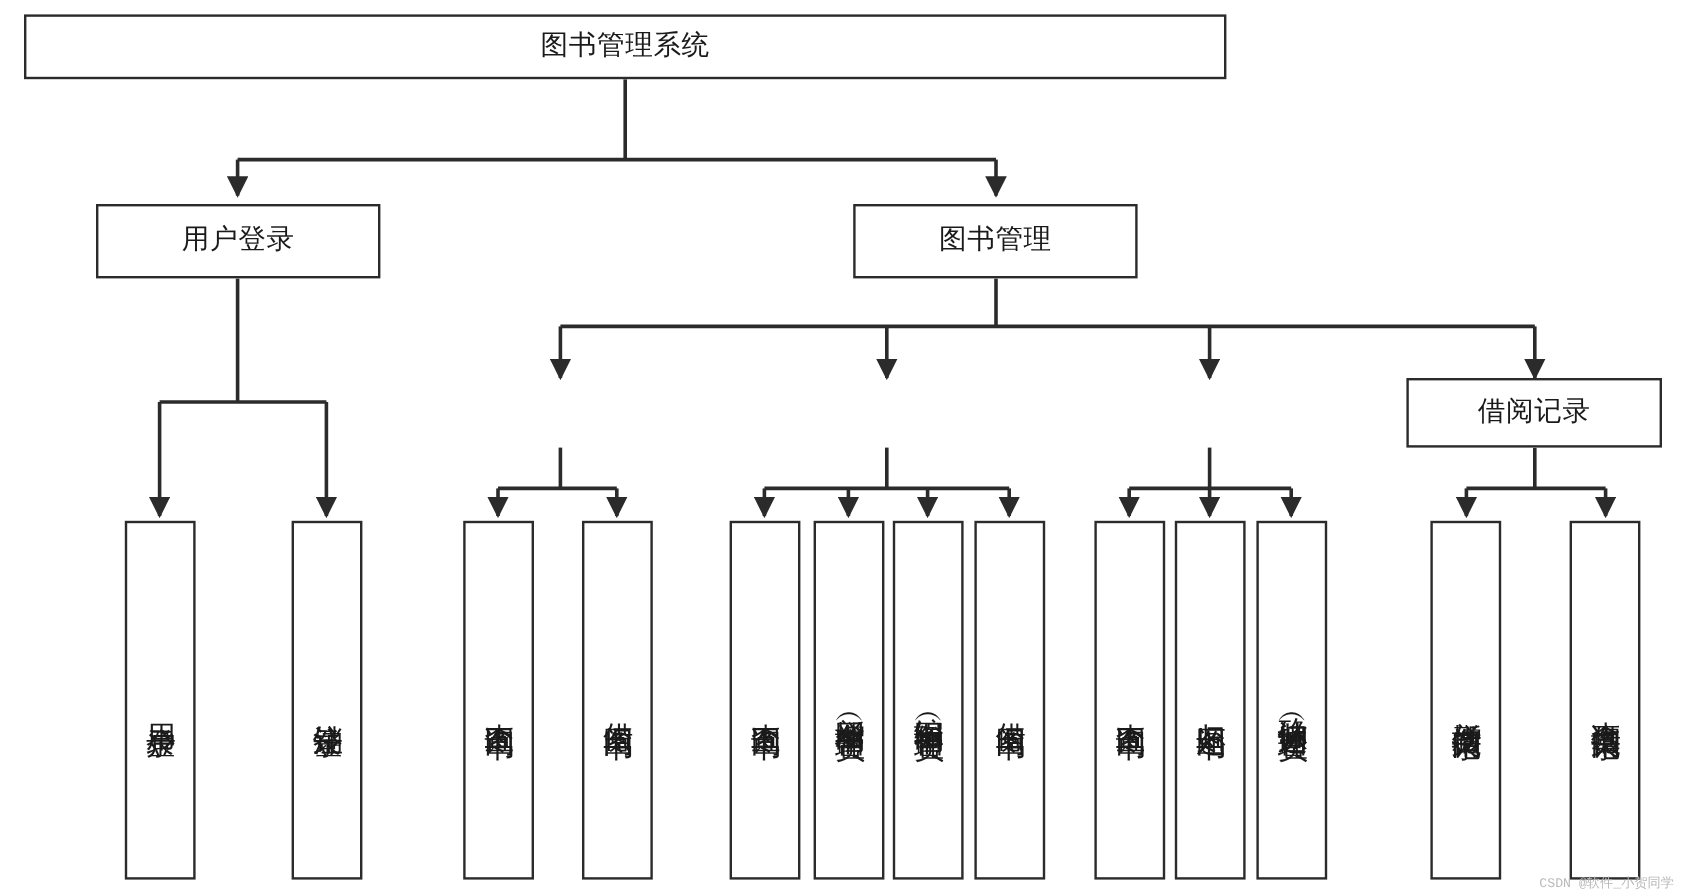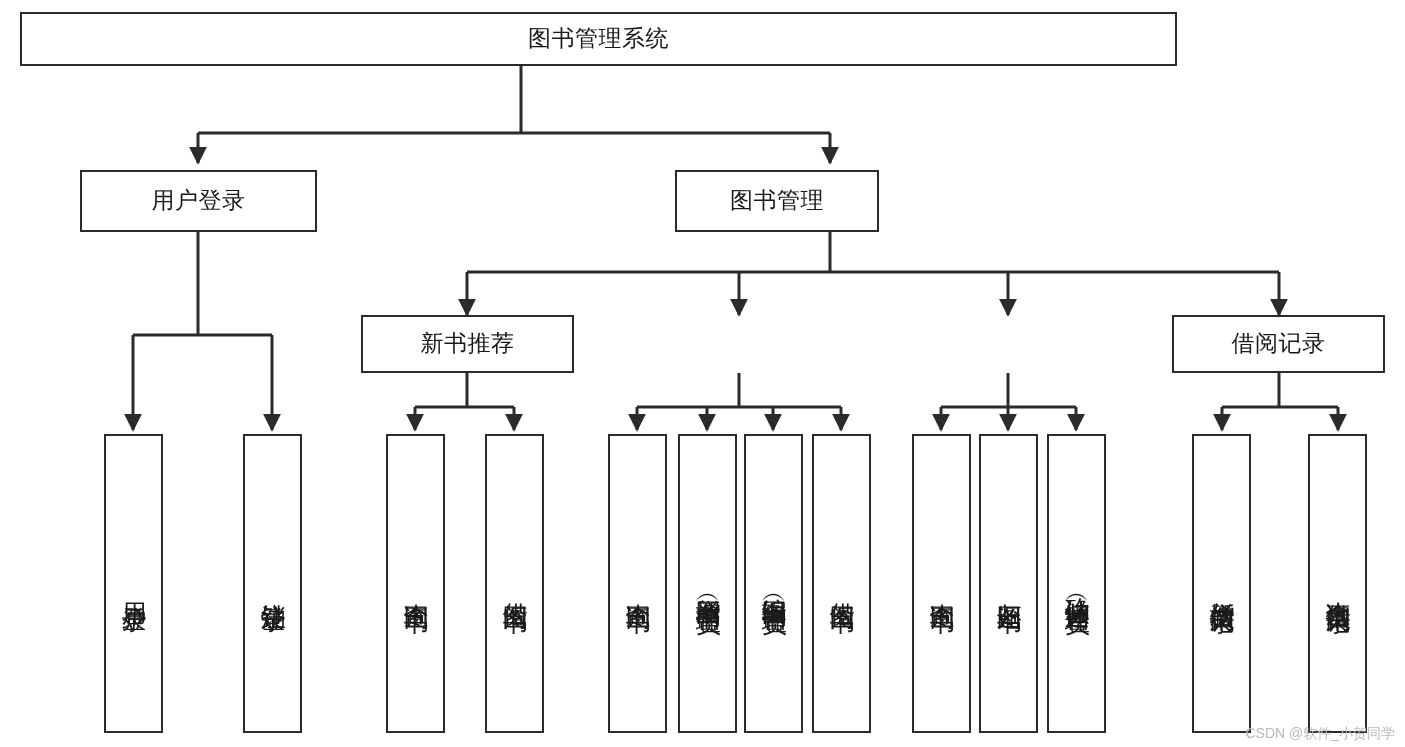--- a/index.html
+++ b/index.html
@@ -61,25 +61,25 @@
     white-space: nowrap;
     max-height: 278px;
   }
   .node.vertical.tall .label {
     max-height: 288px;
   }
   #watermark {
     position: absolute;
     right: 10px;
     bottom: 4px;
-    font-size: 14px;
+    font-size: 11px;
     color: #b9b9b9;
     white-space: nowrap;
     z-index: 3;
-    font-family: Liberation Sans, sans-serif;
+    font-family: Liberation Mono, monospace;
   }
 </style>
 </head>
 <body>
 
 <div id="canvas">
 
   <svg id="edges" viewBox="0 0 1405 747" width="1405" height="747" aria-hidden="true">
     <defs>
       <marker id="arrow" viewBox="0 0 10 10" refX="9" refY="5" markerWidth="6" markerHeight="6" orient="auto-start-reverse">
@@ -123,35 +123,32 @@
       <path d="M 1008 407 L 1008 430" marker-end="url(#arrow)"></path>
       <path d="M 1076 407 L 1076 430" marker-end="url(#arrow)"></path>
 
       <path d="M 1279 373 L 1279 407"></path>
       <path d="M 1222 407 L 1338 407"></path>
       <path d="M 1222 407 L 1222 430" marker-end="url(#arrow)"></path>
       <path d="M 1338 407 L 1338 430" marker-end="url(#arrow)"></path>
     </g>
   </svg>
 
-  <div class="node horizontal" style="left:20px; top:12px; width:1157px; height:54px;justify-content:center;">
+  <div class="node horizontal" style="left:20px; top:12px; width:1002px; height:54px;justify-content:center;">
     <span class="label">图书管理系统</span>
   </div>
 
   <div class="node horizontal" style="left:80px; top:170px; width:237px; height:62px;">
     <span class="label">用户登录</span>
   </div>
 
-  <div class="node horizontal" style="left:675px; top:170px; width:204px; height:62px;">
+  <div class="node horizontal" style="left:711px; top:170px; width:237px; height:62px;">
     <span class="label">图书管理</span>
   </div>
 
-  <div class="node horizontal" style="left:361px; top:315px; width:213px; height:58px;">
-    <span class="label">新书推荐</span>
-  </div>
 
 
 
   <div class="node horizontal" style="left:1172px; top:315px; width:213px; height:58px;">
     <span class="label">借阅记录</span>
   </div>
 
   <div class="node vertical" style="left:104px; top:434px; width:59px; height:299px;">
     <span class="label">用户登录</span>
   </div>

